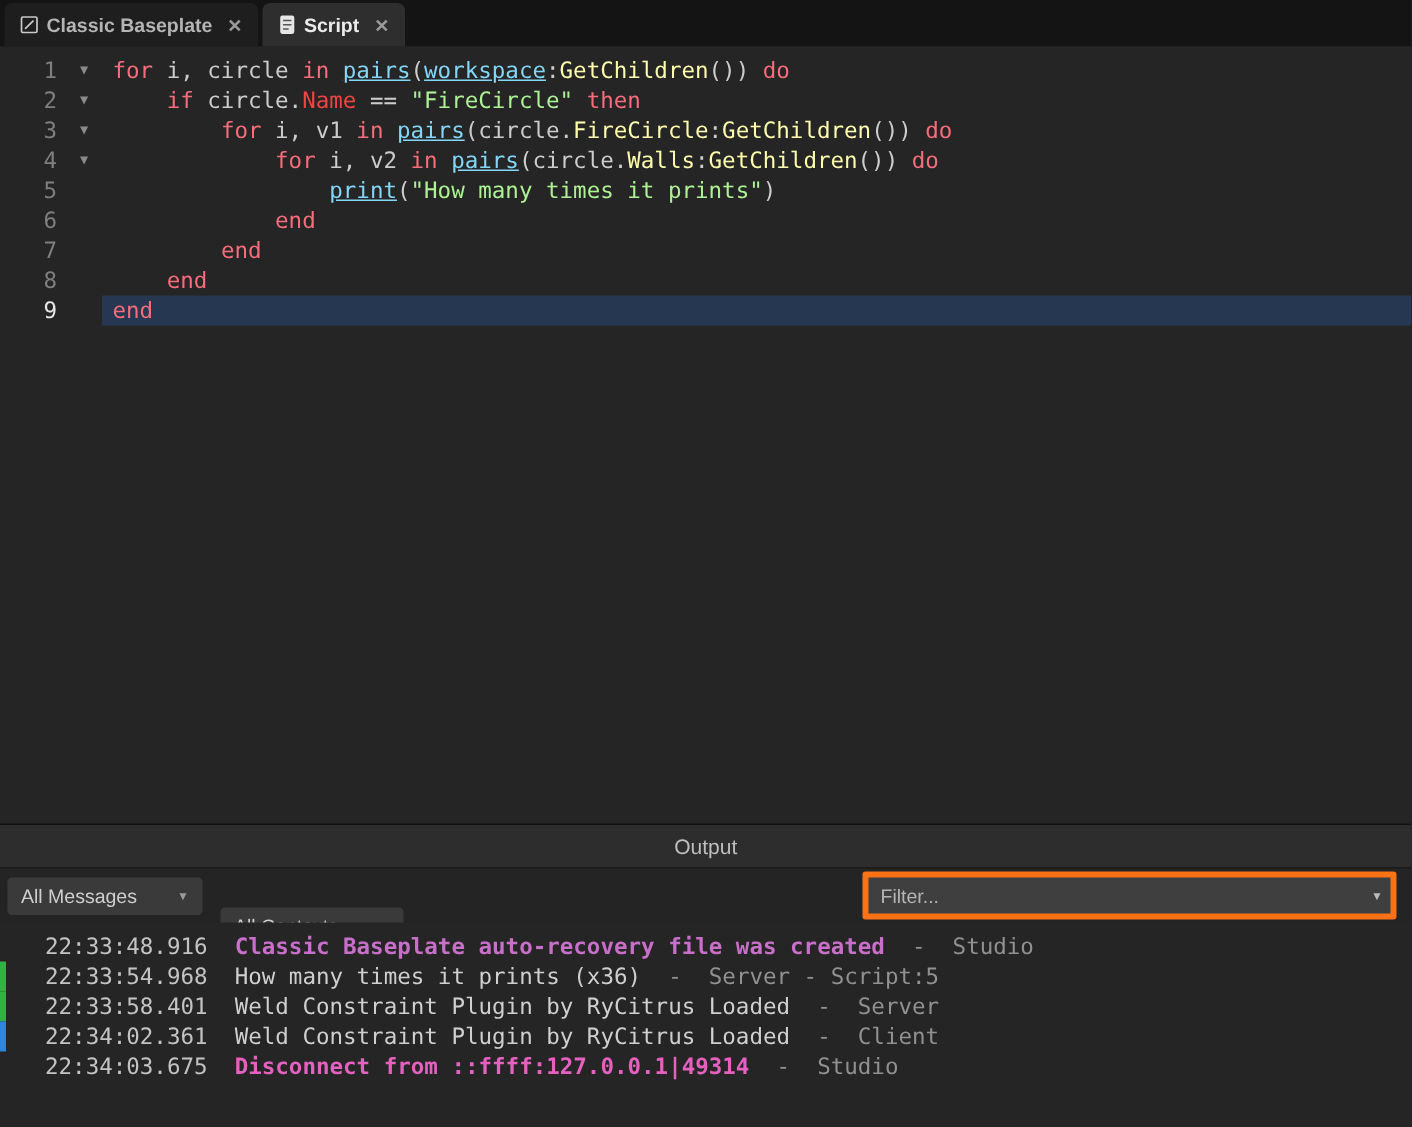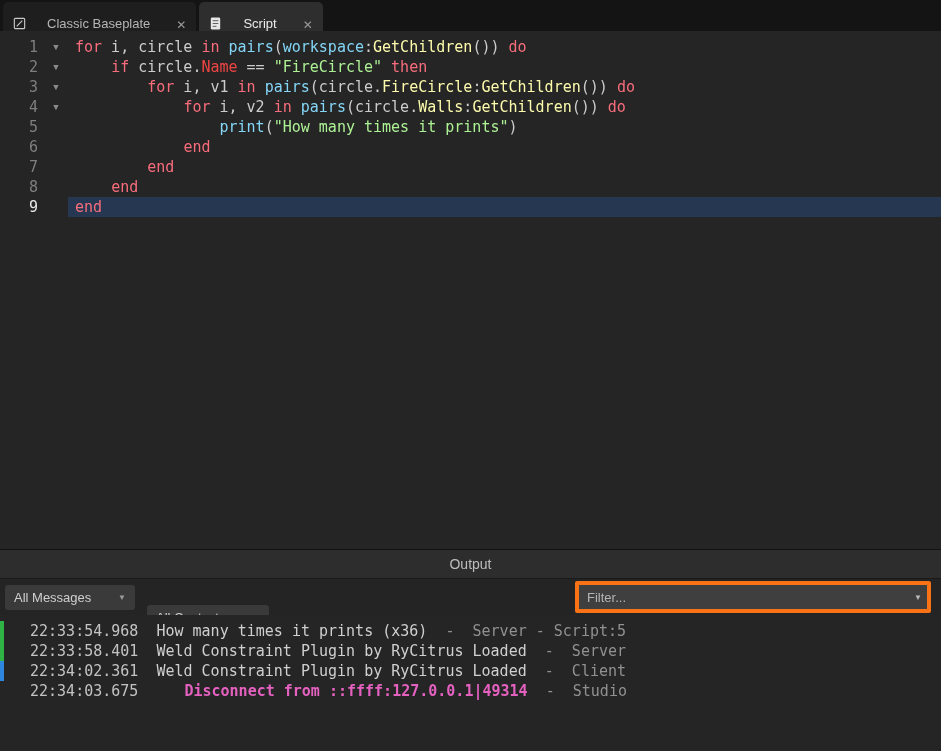--- a/index.html
+++ b/index.html
@@ -1,36 +1,36 @@
 <!DOCTYPE html>
 <html><head>
 <meta charset="utf-8">
 <style>
   html,body{margin:0;padding:0;background:#252525;width:941px;height:751px;overflow:hidden;}
   .root{width:941px;height:751px;display:flex;flex-direction:column;background:#252525;font-family:"Liberation Sans",sans-serif;}
 
   
   .tabbar{height:31px;background:#141414;display:flex;align-items:flex-end;flex:none;}
-  .tab{height:29px;display:flex;align-items:flex-end;gap:20px;padding:0 10px 0 9px;background:#1e1e1e;
-       color:#b5b5b5;font-size:13px;border-top-left-radius:5px;border-top-right-radius:5px;margin-left:3px;cursor:default;}
+  .tab{height:29px;display:flex;align-items:center;gap:4px;padding:0 10px 0 9px;background:#1e1e1e;
+       color:#b5b5b5;font-size:13px;border-top-left-radius:5px;border-top-right-radius:5px;margin-left:3px;cursor:default;font-weight:bold;}
   .tab.active{background:#2e2e2e;color:#ececec;}
   .tab .close{color:#9a9a9a;font-size:12px;margin-left:6px;line-height:1;}
   .tab .ticon{display:flex;align-items:center;}
 
   
   .editor{height:512px;flex:none;background:#252525;padding-top:6px;
           font:15px/20px "DejaVu Sans Mono",monospace;overflow:hidden;}
   .code-row{display:flex;height:20px;white-space:pre;}
   .gnum{width:38px;flex:none;text-align:right;padding-right:6px;color:#7f7f7f;}
   .gnum.active{color:#e8e8e8;}
   .fold{width:24px;flex:none;text-align:center;color:#8a8a8a;font-size:9px;line-height:20px;}
   .line-body{flex:1;padding-left:7px;}
   .code-row.current .line-body{background:#263851;}
   .t-k{color:#f86d7c;}
-  .t-b{color:#84d6f7;}
+  .t-b{color:#84d6f7;text-decoration:underline;}
   .t-s{color:#adf195;}
   .t-m{color:#fdfbac;}
   .t-p{color:#ef4444;margin-top:24px;}
   .t-d{color:#cccccc;}
 
   
   .output-header{height:28px;flex:none;background:#2d2d2d;border-top:1px solid #111;
                  display:flex;align-items:center;justify-content:center;color:#bdbdbd;font-size:14px;}
   .output-toolbar{height:36px;flex:none;background:#242424;display:flex;align-items:center;
                   padding:0 10px 0 5px;gap:12px;border-top:1px solid #1a1a1a;}
@@ -47,21 +47,21 @@
 
   .log{flex:1;background:#252525;padding-top:6px;font:15px/20px "DejaVu Sans Mono",monospace;overflow:hidden;}
   .log-row{position:relative;height:20px;white-space:pre;padding-left:30px;color:#cfcfcf;}
   .bar{position:absolute;left:0;top:0;width:4px;height:20px;}
   .bar.green{background:#2fb344;}
   .bar.blue{background:#2e86de;}
   .t-time{color:#c3c3c3;}
   .t-norm{color:#cfcfcf;}
   .t-dim{color:#919191;}
   .t-studio{color:#c86fc9;font-weight:bold;}
-  .t-disconnect{color:#e561c0;font-weight:bold;margin-left:28px;}
+  .t-disconnect{color:#e561c0;font-weight:bold;}
 </style>
 </head>
 <body>
 
 <div class="root">
 
   <div class="tabbar">
     <div class="tab">
       <span class="ticon">
         <svg width="15" height="15" viewBox="0 0 16 16">
@@ -113,19 +113,20 @@
       <span>All Contexts</span>
       <span class="chev">▼</span>
     </button>
     <div class="filterbox">
       <input value="" placeholder="Filter..." style="">
       <span class="chev">▼</span>
     </div>
   </div>
 
   <div class="log">
+      <div class="log-row"><span class="t-time">22:33:48.916</span><span>  </span><span class="t-studio">Classic Baseplate auto-recovery file was created</span><span class="t-dim">  -  Studio</span></div>
       <div class="log-row"><span class="bar green"></span><span class="t-time">22:33:54.968</span><span>  </span><span class="t-norm">How many times it prints (x36)</span><span class="t-dim">  -  Server - Script:5</span></div>
       <div class="log-row"><span class="bar green"></span><span class="t-time">22:33:58.401</span><span>  </span><span class="t-norm">Weld Constraint Plugin by RyCitrus Loaded</span><span class="t-dim">  -  Server</span></div>
       <div class="log-row"><span class="bar blue"></span><span class="t-time">22:34:02.361</span><span>  </span><span class="t-norm">Weld Constraint Plugin by RyCitrus Loaded</span><span class="t-dim">  -  Client</span></div>
       <div class="log-row"><span class="t-time">22:34:03.675</span><span>  </span><span class="t-disconnect">Disconnect from ::ffff:127.0.0.1|49314</span><span class="t-dim">  -  Studio</span></div>
     </div>
 
 </div>
 
 </body></html>

